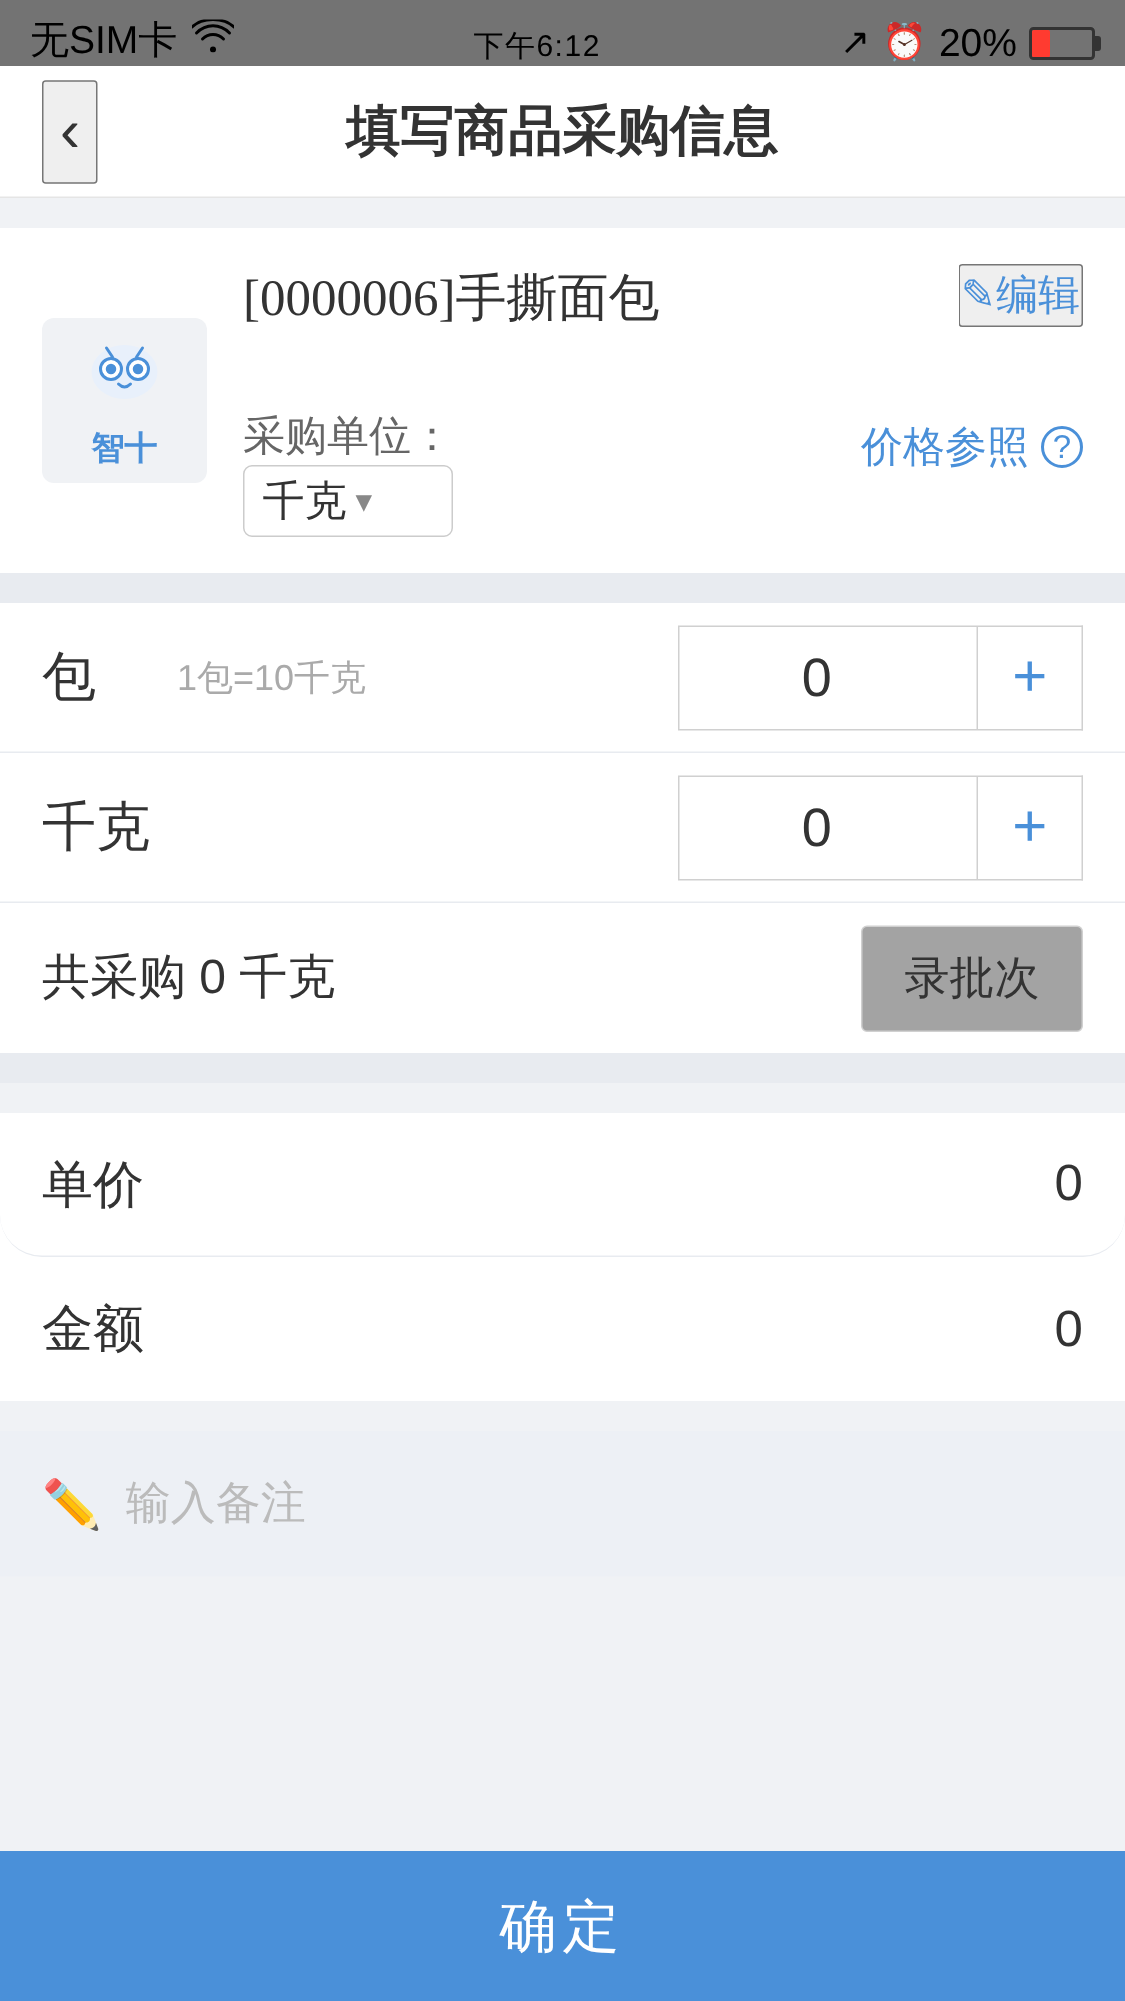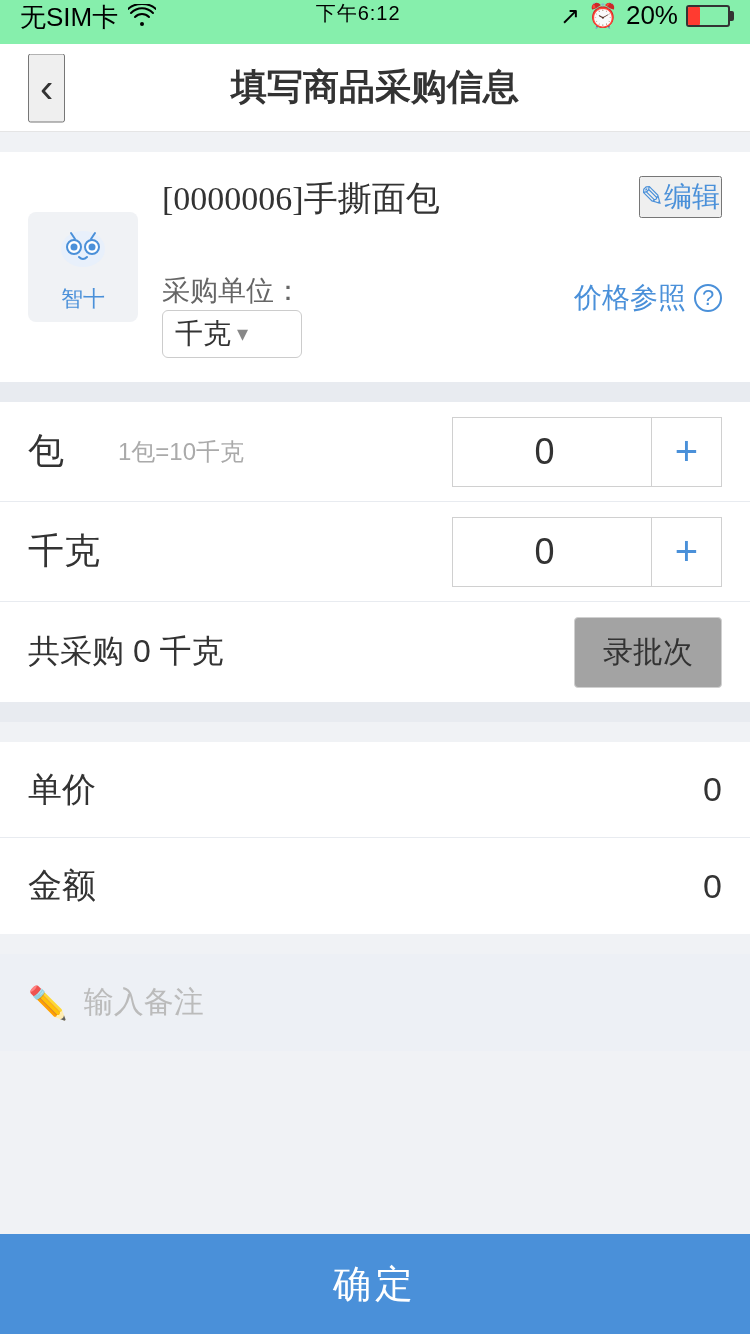--- a/index.html
+++ b/index.html
@@ -11,23 +11,23 @@
       font-family: -apple-system, "PingFang SC", "Helvetica Neue", Arial, sans-serif;
       background: #f0f2f5;
       font-size: 32px;
       color: #333;
     }
 
     
     .status-bar {
       width: 750px;
       height: 44px;
-      background: #86efac;
-      display: flex;
-      align-items: flex-start;
+      background: #737373;
+      display: flex;
+      align-items: flex-end;
       justify-content: space-between;
       padding: 0 20px;
       font-size: 26px;
       color: #000;
     }
     .status-left {
       display: flex;
       align-items: center;
       gap: 10px;
       font-size: 26px;
@@ -112,20 +112,21 @@
       background: #f0f2f5;
       border-radius: 8px;
       display: flex;
       align-items: center;
       justify-content: center;
       flex-shrink: 0;
       font-size: 28px;
       color: #aaa;
       flex-direction: column;
       gap: 4px;
+      font-weight: bold;
     }
     .product-img .owl-icon {
       font-size: 40px;
       color: #4a90d9;
     }
     .product-img .img-label {
       font-size: 22px;
       color: #4a90d9;
     }
     .product-info {
@@ -268,20 +269,21 @@
     .info-section {
       background: #fff;
       margin-top: 20px;
     }
     .info-row {
       display: flex;
       align-items: center;
       padding: 0 28px;
       height: 96px;
       border-bottom: 1px solid #e8ebf0;
+      border-radius: 28px;
     }
     .info-row:last-child {
       border-bottom: none;
     }
     .info-label {
       font-size: 34px;
       color: #333;
       min-width: 100px;
     }
     .info-value {

